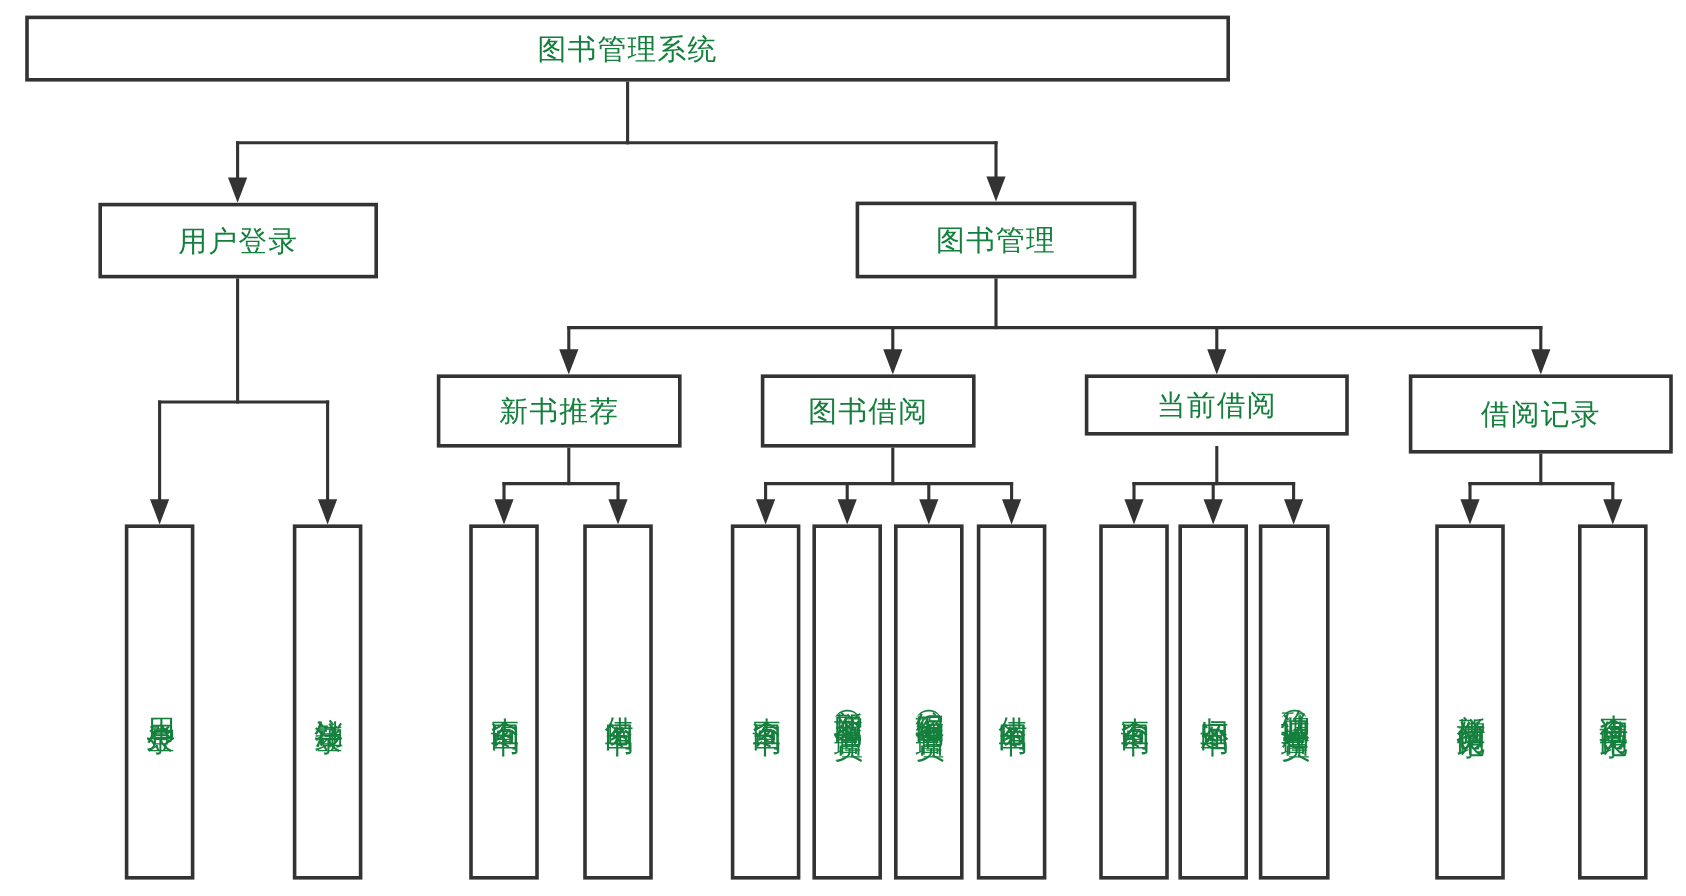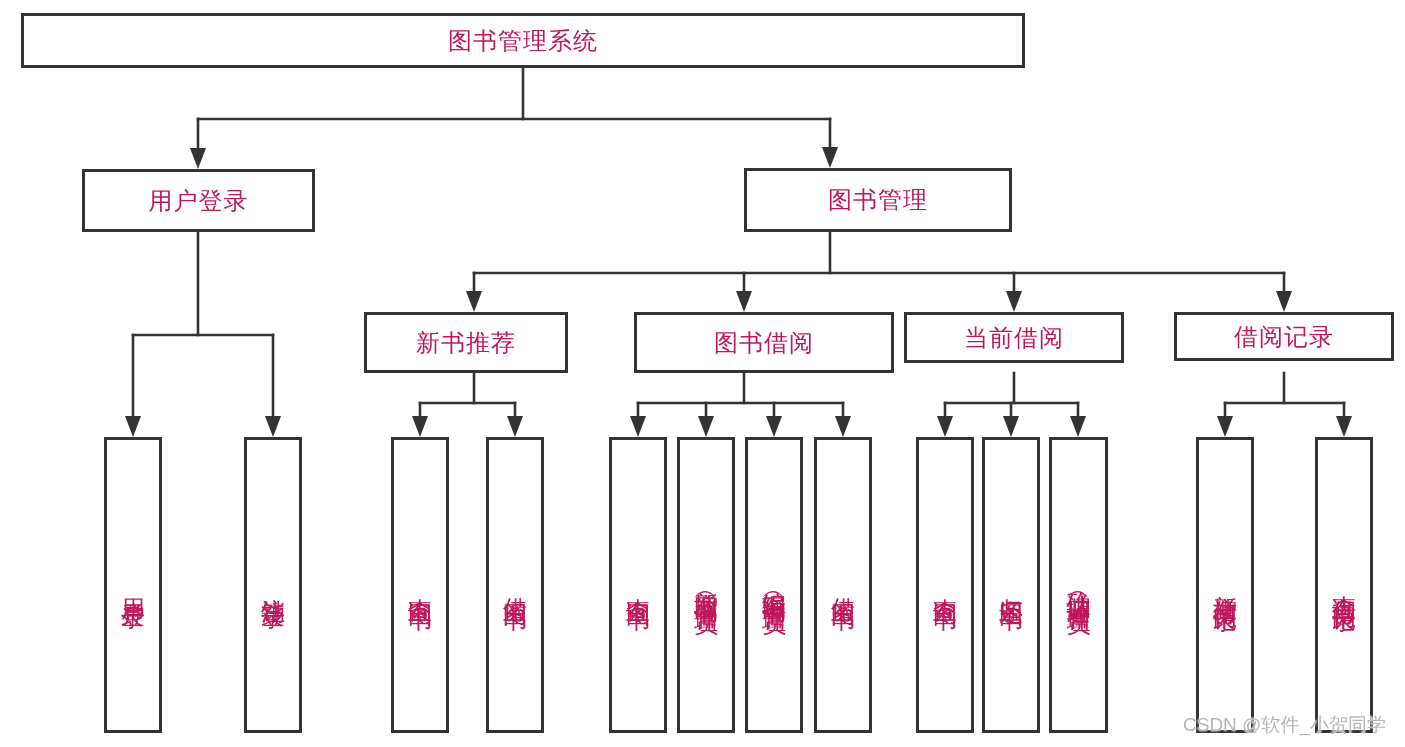--- a/index.html
+++ b/index.html
@@ -3,21 +3,21 @@
 <meta charset="utf-8">
 <style>
   html,body{margin:0;padding:0;background:#ffffff;}
   .canvas{
     position:relative;width:1405px;height:747px;background:#ffffff;
     font-family:"Liberation Sans","DejaVu Sans",sans-serif;overflow:hidden;
   }
   svg.connectors{position:absolute;left:0;top:0;width:1405px;height:747px;}
   .node{
     position:absolute;box-sizing:border-box;border:3px solid #333333;background:#ffffff;
-    display:flex;align-items:center;justify-content:center;color:#be185d;
+    display:flex;align-items:center;justify-content:center;color:#15803d;
   }
   .h-node{font-size:24px;letter-spacing:1px;white-space:nowrap;}
   .leaf{
     writing-mode:vertical-rl;text-orientation:mixed;
     font-size:24px;letter-spacing:3px;line-height:1;white-space:nowrap;
   }
   .watermark{
     position:absolute;left:1183px;top:712px;z-index:5;
     font-size:19px;color:#b5b5b5;white-space:nowrap;
     text-shadow:0 0 2px #ffffff,0 0 2px #ffffff;
@@ -81,39 +81,38 @@
         <line x1="1225" y1="403" x2="1225" y2="420"></line>
         <path d="M1217 416 L1233 416 L1225 437 Z" fill="#333333" stroke="none"></path>
         <line x1="1344" y1="403" x2="1344" y2="420"></line>
         <path d="M1336 416 L1352 416 L1344 437 Z" fill="#333333" stroke="none"></path>
       </g>
     </svg>
 
   <div class="node h-node" style="left:21px;top:13px;width:1004px;height:55px">图书管理系统</div>
 
   <div class="node h-node" style="left:82px;top:169px;width:233px;height:63px">用户登录</div>
-  <div class="node h-node" style="left:744px;top:168px;width:268px;height:64px">图书管理</div>
+  <div class="node h-node" style="left:713px;top:168px;width:234px;height:64px">图书管理</div>
 
   <div class="node h-node" style="left:364px;top:312px;width:204px;height:61px">新书推荐</div>
-  <div class="node h-node" style="left:634px;top:312px;width:260px;height:61px">图书借阅</div>
+  <div class="node h-node" style="left:634px;top:312px;width:179px;height:61px">图书借阅</div>
   <div class="node h-node" style="left:904px;top:312px;width:220px;height:51px">当前借阅</div>
-  <div class="node h-node" style="left:1174px;top:312px;width:220px;height:49px">借阅记录</div>
+  <div class="node h-node" style="left:1174px;top:312px;width:220px;height:66px">借阅记录</div>
 
   <div class="node leaf" style="left:104px;top:437px;width:58px;height:296px">用户登录</div>
   <div class="node leaf" style="left:244px;top:437px;width:58px;height:296px">注销登录</div>
 
   <div class="node leaf" style="left:391px;top:437px;width:58px;height:296px">查询图书</div>
   <div class="node leaf" style="left:486px;top:437px;width:58px;height:296px">借阅图书</div>
 
   <div class="node leaf" style="left:609px;top:437px;width:58px;height:296px">查询图书</div>
   <div class="node leaf" style="left:677px;top:437px;width:58px;height:296px">新增图书（管理员）</div>
   <div class="node leaf" style="left:745px;top:437px;width:58px;height:296px">编辑图书（管理员）</div>
   <div class="node leaf" style="left:814px;top:437px;width:58px;height:296px">借阅图书</div>
 
   <div class="node leaf" style="left:916px;top:437px;width:58px;height:296px">查询图书</div>
   <div class="node leaf" style="left:982px;top:437px;width:58px;height:296px">归还图书</div>
   <div class="node leaf" style="left:1049px;top:437px;width:59px;height:296px">确认归还（管理员）</div>
 
   <div class="node leaf" style="left:1196px;top:437px;width:58px;height:296px">新增借阅记录</div>
   <div class="node leaf" style="left:1315px;top:437px;width:58px;height:296px">查询借阅记录</div>
 
-  <div class="watermark">CSDN @软件_小贺同学</div>
 </div>
 
 </body></html>

